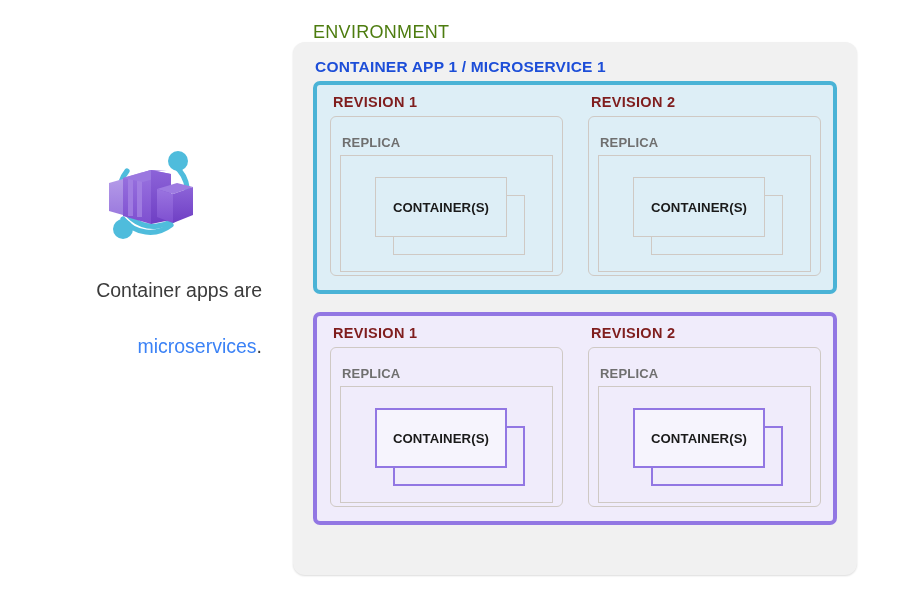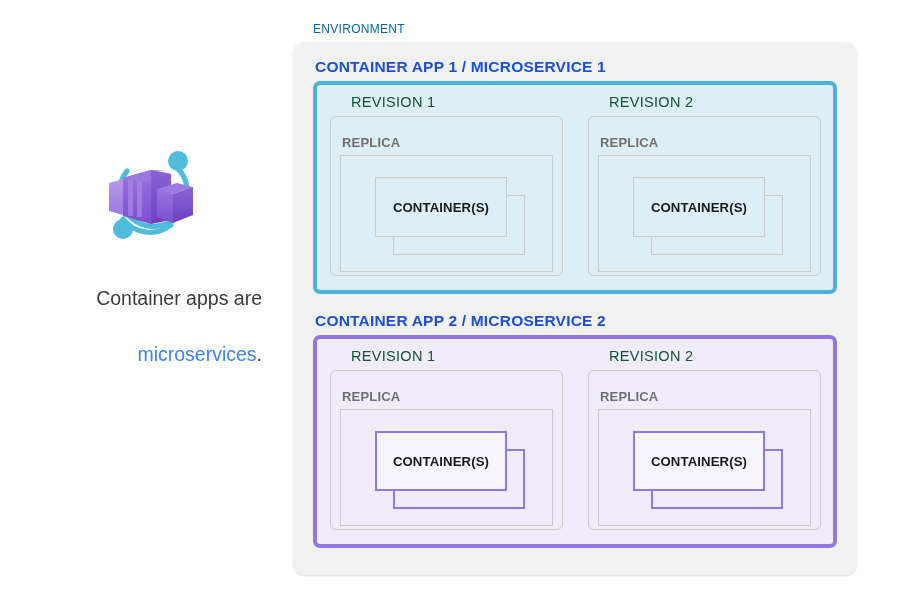--- a/index.html
+++ b/index.html
@@ -30,40 +30,40 @@
     text-align: right;
   }
   .icon-wrap {
     width: 222px;
     height: 110px;
     display: flex;
     align-items: center;
     justify-content: center;
   }
   .caption {
-    margin-top: 34px;
+    margin-top: 26px;
     font-size: 19.5px;
     line-height: 28px;
     color: #3b3b3b;
     text-align: right;
     font-weight: 400;
   }
   .caption .bold {
     font-weight: 400;
     color: #3b82f6;
   }
 
   
   .env-label {
     position: absolute;
     left: 313px;
     top: 22px;
-    font-size: 12px;
+    font-size: 18px;
     letter-spacing: 0.3px;
-    color: #0369a1;
+    color: #4d7c0f;
     font-weight: 400;
   }
   .environment {
     position: absolute;
     left: 293px;
     top: 42px;
     width: 564px;
     height: 533px;
     background: #f1f1f1;
     border-radius: 12px;
@@ -107,23 +107,23 @@
   
   .revision {
     position: relative;
     flex: 1 1 0;
     padding: 9px 12px 10px 13px;
     box-sizing: border-box;
   }
   .revision-label {
     font-size: 14.5px;
     letter-spacing: 0.3px;
-    color: #14532d;
-    font-weight: 400;
-    margin: 0 0 6px 21px;
+    color: #7f1d1d;
+    font-weight: 700;
+    margin: 0 0 6px 3px;
   }
 
   
   .replica {
     position: relative;
     height: 160px;
     border: 1.3px solid #cfc9c4;
     border-radius: 6px;
     box-sizing: border-box;
     padding: 18px 9px 8px 9px;
@@ -282,21 +282,20 @@
                 </div>
               </div>
             </div>
           </div>
         </div>
 
       </div>
     </div>
 
     <div class="app-block app2">
-      <div class="app-title">CONTAINER APP 2 / MICROSERVICE 2</div>
 
       <div class="app-body purple">
 
         <div class="revision">
           <div class="revision-label">REVISION 1</div>
           <div class="replica">
             <div class="replica-label">REPLICA</div>
             <div class="replica-inner">
               <div class="container-stack">
                 <div class="cbox-back"></div>

